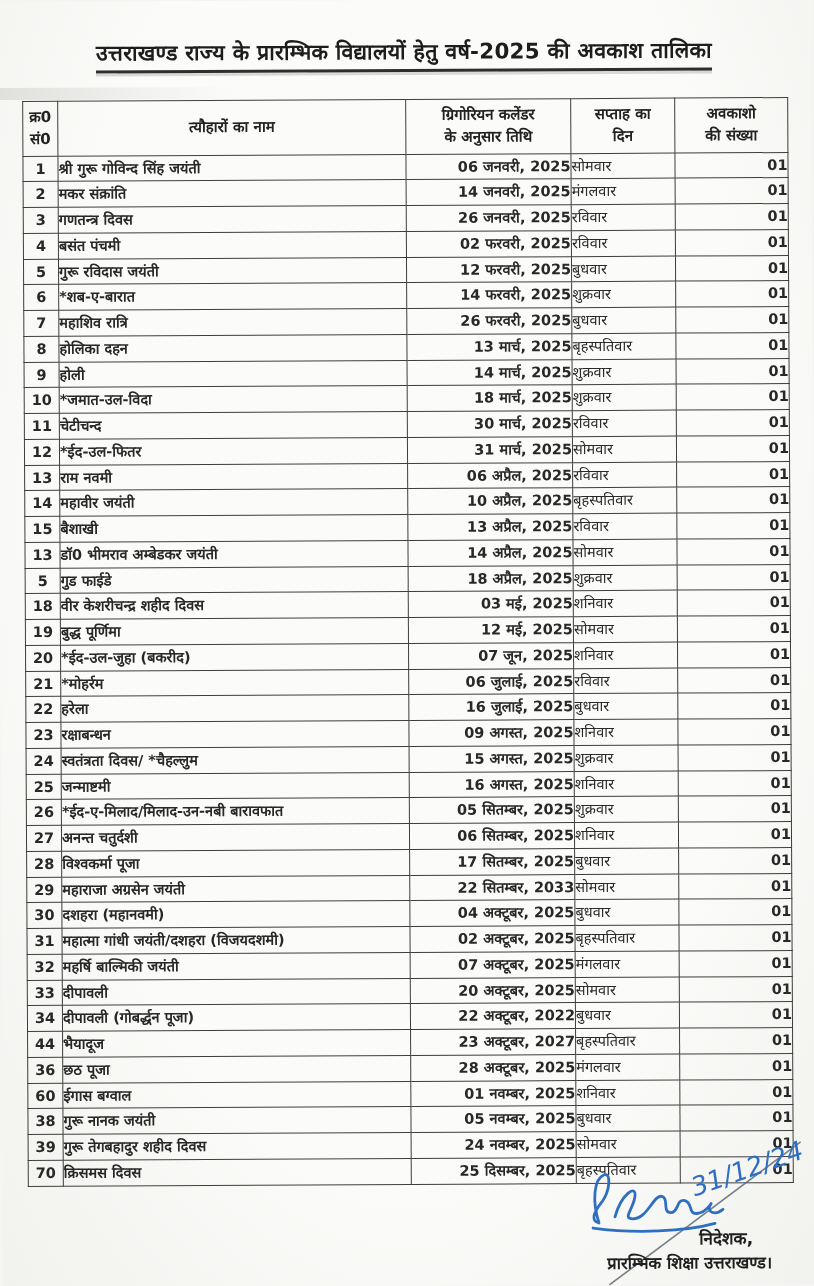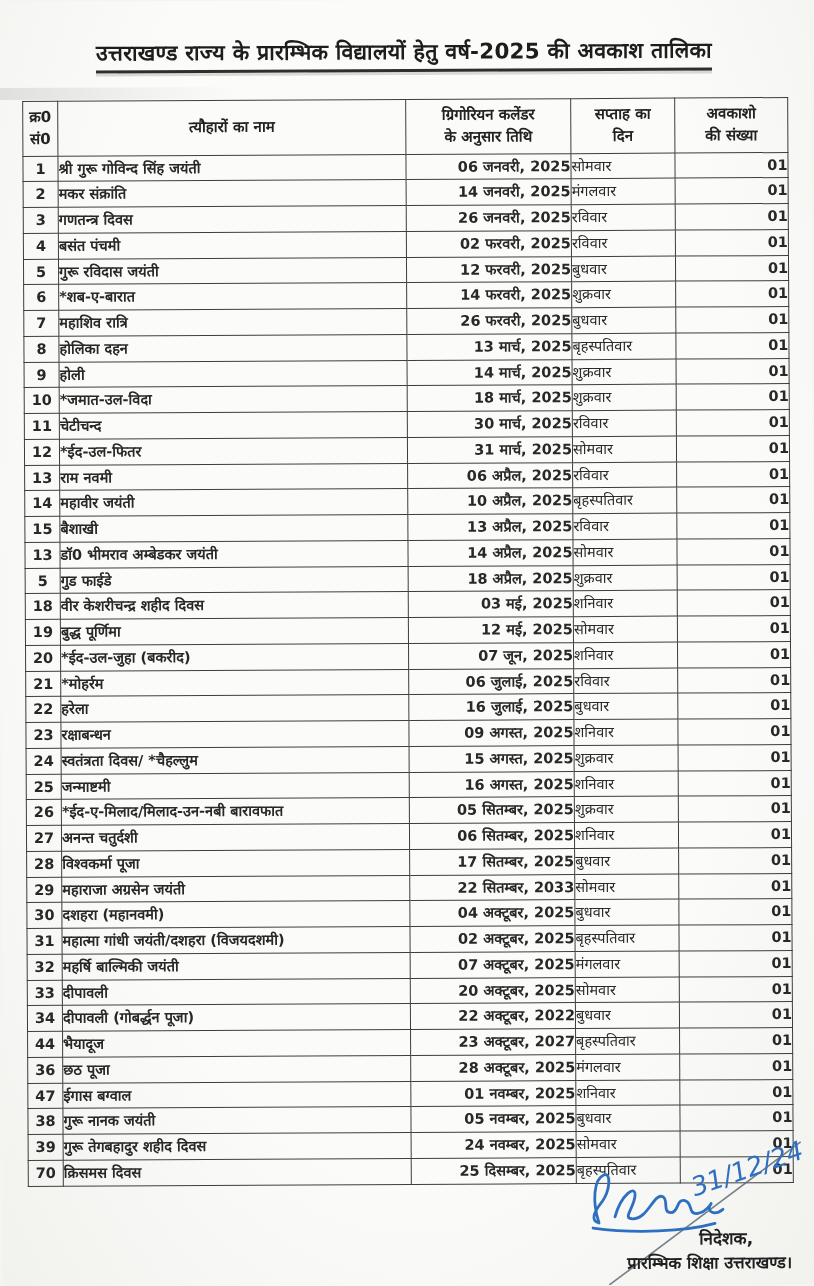--- a/index.html
+++ b/index.html
@@ -60,21 +60,21 @@
   .footer-sign{
     position:absolute;left:560px;top:1128px;width:254px;height:158px;
     pointer-events:none;
   }
   .director-label{
     position:absolute;left:696px;top:1228px;
     font-size:17px;font-weight:700;color:#1f1f1f;
   }
   .department-label{
     position:absolute;left:604px;top:1252px;
-    font-size:16.5px;font-weight:700;color:#1f1f1f;margin-left:20px;
+    font-size:16.5px;font-weight:700;color:#1f1f1f;
   }
 </style>
 </head>
 <body>
 
 <div class="sheet">
 
   <div class="smudge-top"></div>
 
   <div class="doc-title">
@@ -359,21 +359,21 @@
           <td class="c-count">01</td>
         </tr>
         <tr>
           <td class="c-sno">36</td>
           <td class="c-name">छठ पूजा</td>
           <td class="c-date">28 अक्टूबर, 2025</td>
           <td class="c-day">मंगलवार</td>
           <td class="c-count">01</td>
         </tr>
         <tr>
-          <td class="c-sno">47</td>
+          <td class="c-sno">60</td>
           <td class="c-name">ईगास बग्वाल</td>
           <td class="c-date">01 नवम्बर, 2025</td>
           <td class="c-day">शनिवार</td>
           <td class="c-count">01</td>
         </tr>
         <tr>
           <td class="c-sno">38</td>
           <td class="c-name">गुरू नानक जयंती</td>
           <td class="c-date">05 नवम्बर, 2025</td>
           <td class="c-day">बुधवार</td>

